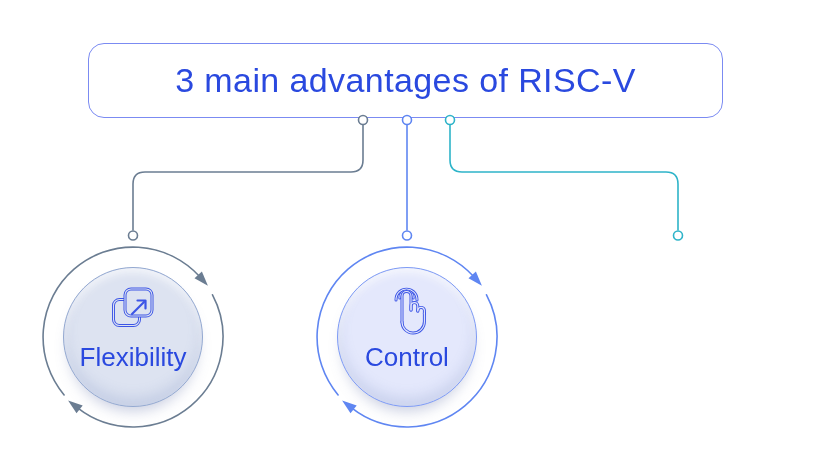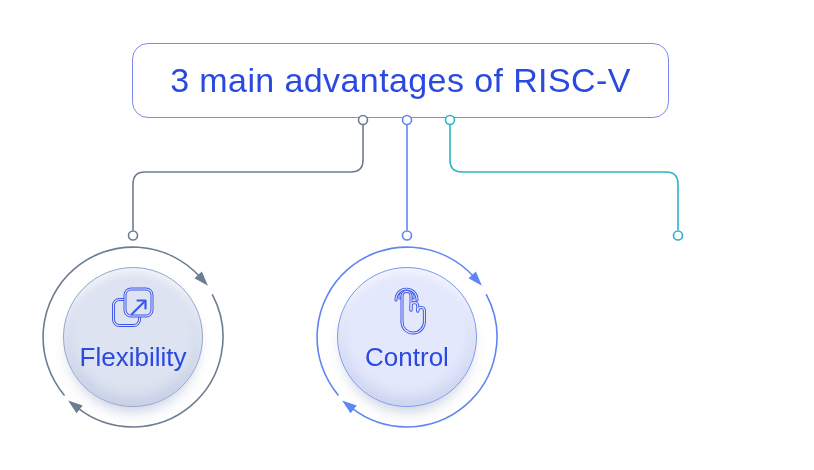--- a/index.html
+++ b/index.html
@@ -7,23 +7,23 @@
     --box-border:#7b8bf2;
     --icon-stroke:#3c55e6;
     --bg:#ffffff;
   }
   *{box-sizing:border-box;margin:0;padding:0;}
   body{background:#fff;font-family:"Liberation Sans", sans-serif;}
   .stage{position:relative;width:814px;height:470px;background:var(--bg);overflow:hidden;}
 
   
   .title-box{
-    position:absolute;left:88px;top:43px;width:537px;height:75px;
+    position:absolute;left:88px;top:43px;width:635px;height:75px;
     border:1.5px solid var(--box-border);border-radius:16px;background:#fff;
-    display:flex;align-items:center;justify-content:center;z-index:1;margin-left:44px;
+    display:flex;align-items:center;justify-content:center;z-index:1;
   }
   .title-box h1{
     font-size:34px;font-weight:500;letter-spacing:.4px;color:var(--accent-text);
     white-space:nowrap;
   }
 
   
   .connectors{position:absolute;left:0;top:0;z-index:2;}
   .connectors path{fill:none;stroke-width:1.6px;}
   .connectors circle{fill:#fff;stroke-width:1.6px;}

